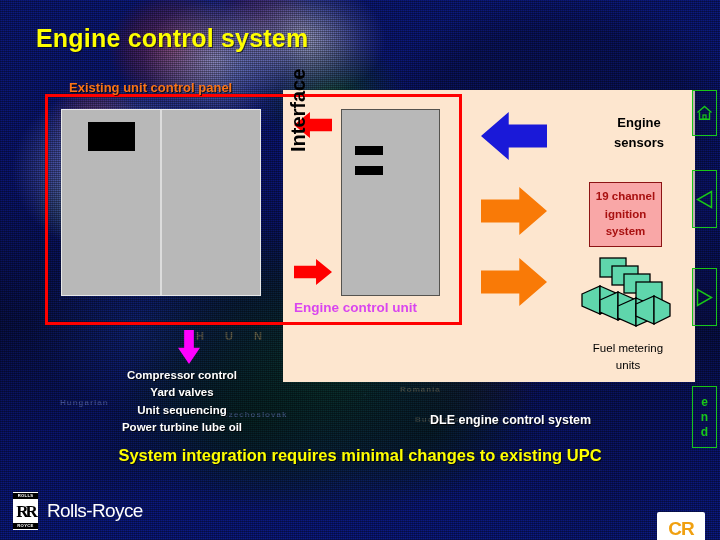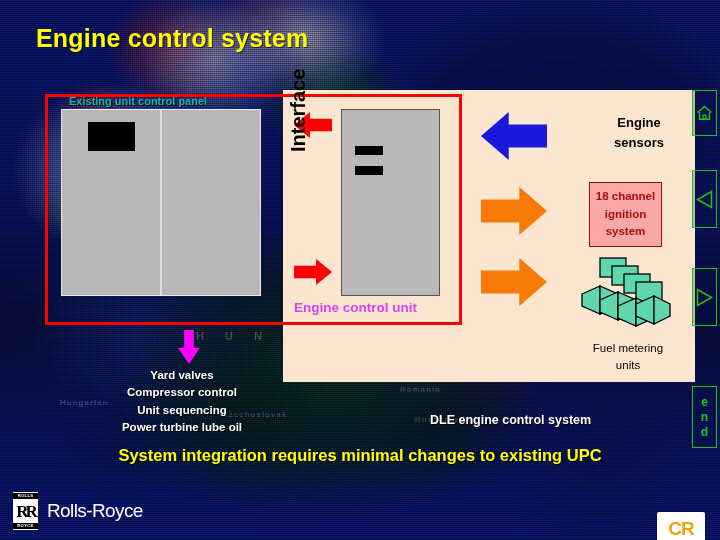--- a/index.html
+++ b/index.html
@@ -100,25 +100,24 @@
     position: absolute;
     left: 45px; top: 94px;
     width: 417px; height: 231px;
     border: 3px solid #ff0000;
     box-sizing: border-box;
   }
 
   .label-upc {
     position: absolute;
     left: 69px; top: 80px;
-    font-size: 11px;
-    font-weight: bold;
-    color: #14b8a6;
+    font-size: 13px;
+    font-weight: bold;
+    color: #f97316;
     text-shadow: 1px 1px 0 rgba(0,0,0,.75);
-    margin-top: 15px;
   }
 
   
   .upc-cabinet {
     position: absolute;
     left: 61px; top: 109px;
     width: 200px; height: 187px;
     background: #b8b8b8;
     border: 1px solid #e8e8e8;
     box-sizing: border-box;
@@ -408,21 +407,21 @@
   <div class="label-ecu">Engine control unit</div>
 
   <div class="arrow arrow-left arrow-sensors"></div>
   <div class="label-sensors">
     <div>Engine</div>
     <div>sensors</div>
   </div>
 
   <div class="arrow arrow-right arrow-ignition"></div>
   <div class="ignition-box">
-    <div>18 channel</div>
+    <div>19 channel</div>
     <div>ignition</div>
     <div>system</div>
   </div>
 
   <div class="arrow arrow-right arrow-fuel"></div>
   <svg class="fmu-icon" viewBox="0 0 96 82">
     <g fill="#5fd6ac" stroke="#000" stroke-width="1.3">
       <rect x="22" y="4" width="26" height="19"></rect>
       <rect x="34" y="12" width="26" height="19"></rect>
       <rect x="46" y="20" width="26" height="19"></rect>
@@ -437,22 +436,22 @@
       <path d="M76 42 L92 50 L92 62 L76 70 Z"></path>
     </g>
   </svg>
   <div class="label-fuel">
     <div>Fuel metering</div>
     <div>units</div>
   </div>
 
   <div class="arrow arrow-down arrow-magenta"></div>
   <div class="left-list">
+    <div>Compressor control</div>
     <div>Yard valves</div>
-    <div>Compressor control</div>
     <div>Unit sequencing</div>
     <div>Power turbine lube oil</div>
   </div>
 
   <div class="label-dle">DLE engine control system</div>
 
   <div class="footer-line">System integration requires minimal changes to existing UPC</div>
 
   <div class="navbtn nav-home">
     <svg width="17" height="16" viewBox="0 0 17 16">

